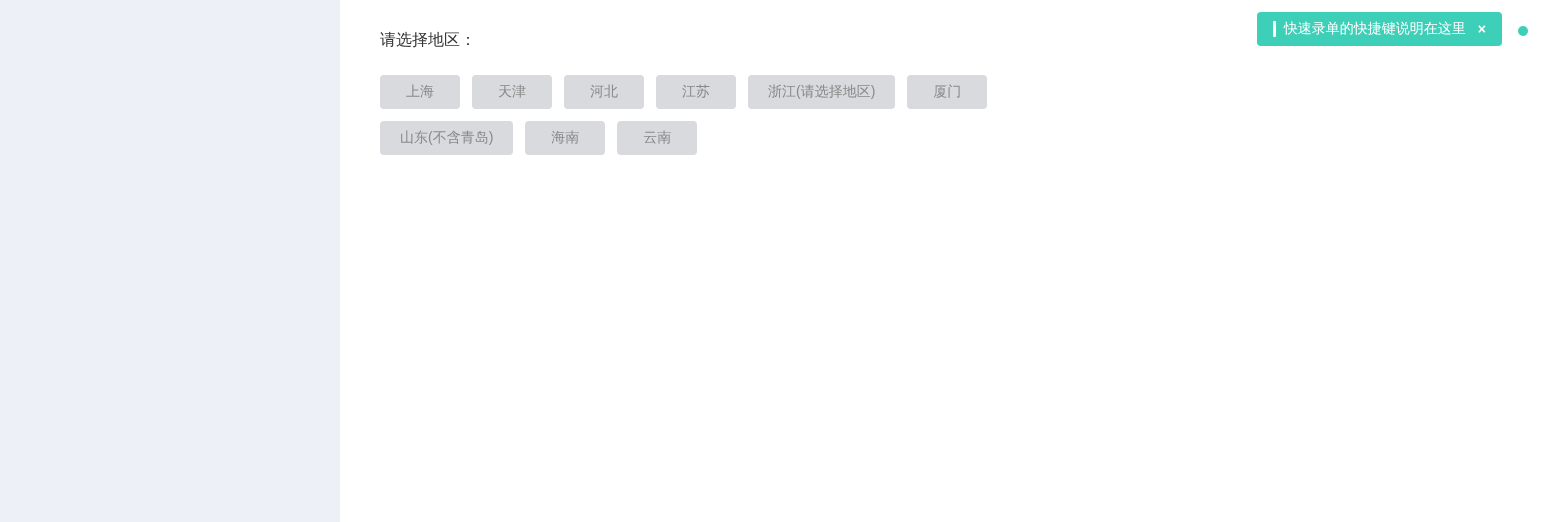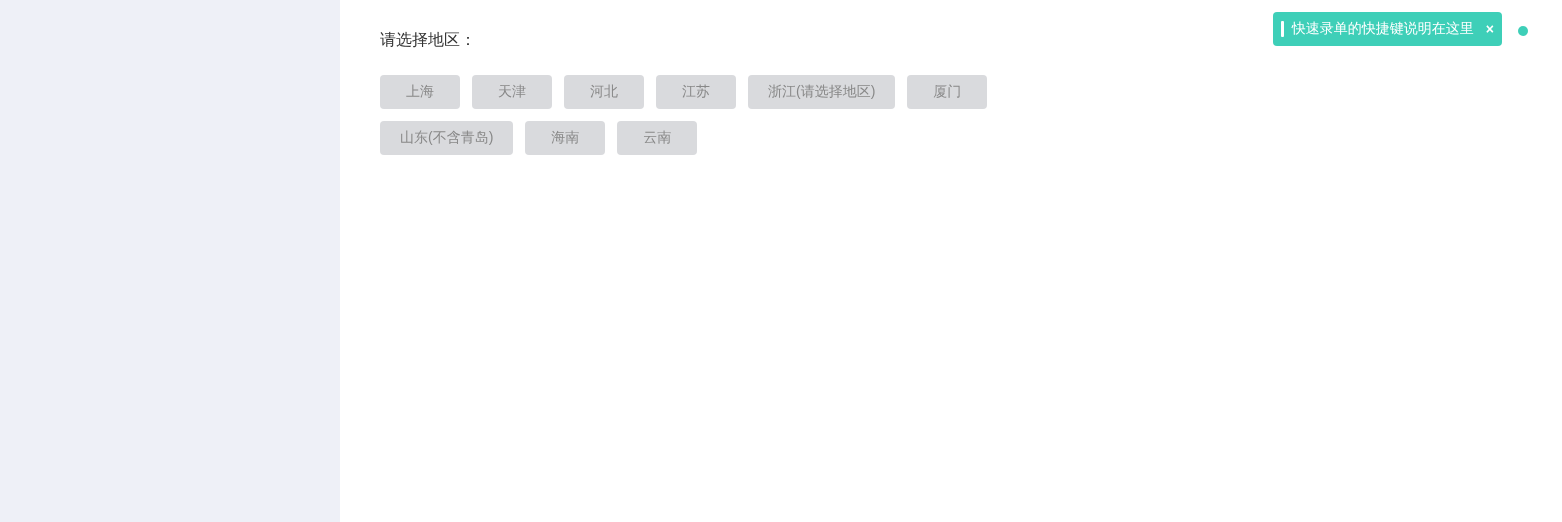--- a/index.html
+++ b/index.html
@@ -38,21 +38,21 @@
 
     .tooltip-banner {
       position: absolute;
       top: 12px;
       right: 60px;
       display: flex;
       align-items: center;
       background: #3ecfb8;
       color: #ffffff;
       font-size: 14px;
-      padding: 8px 8px;
+      padding: 8px 16px;
       border-radius: 4px;
       white-space: nowrap;
       z-index: 100;
     }
 
     .tooltip-banner .bar {
       display: inline-block;
       width: 3px;
       height: 16px;
       background: #ffffff;

